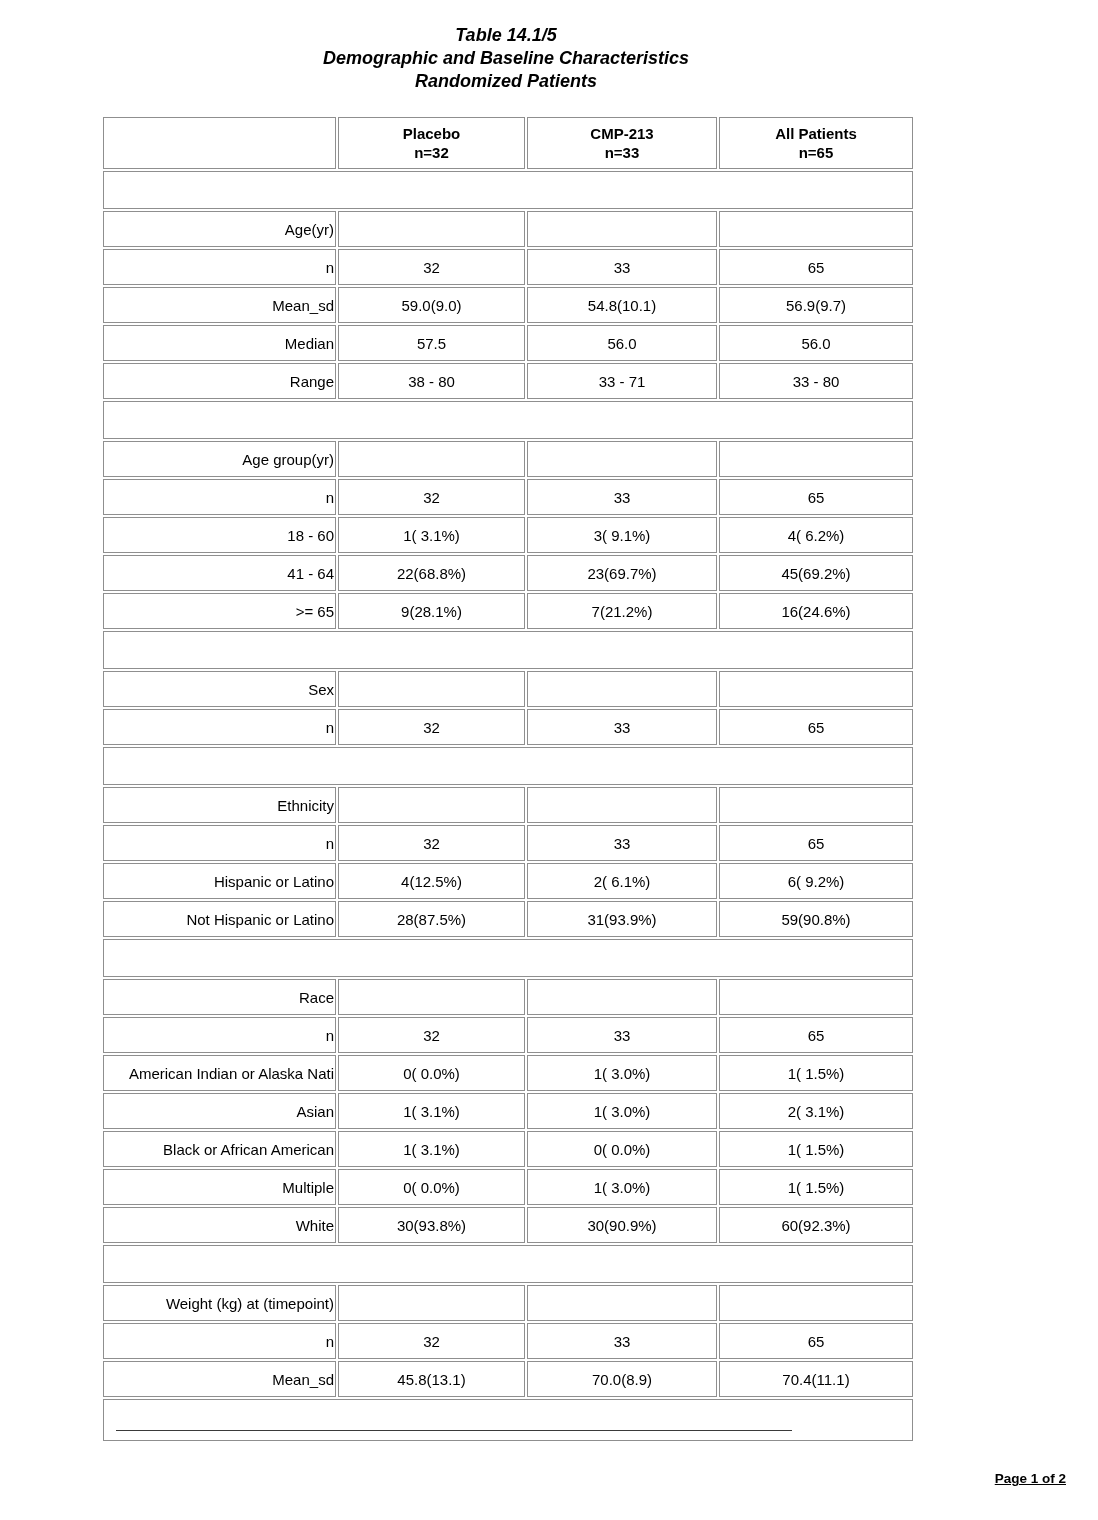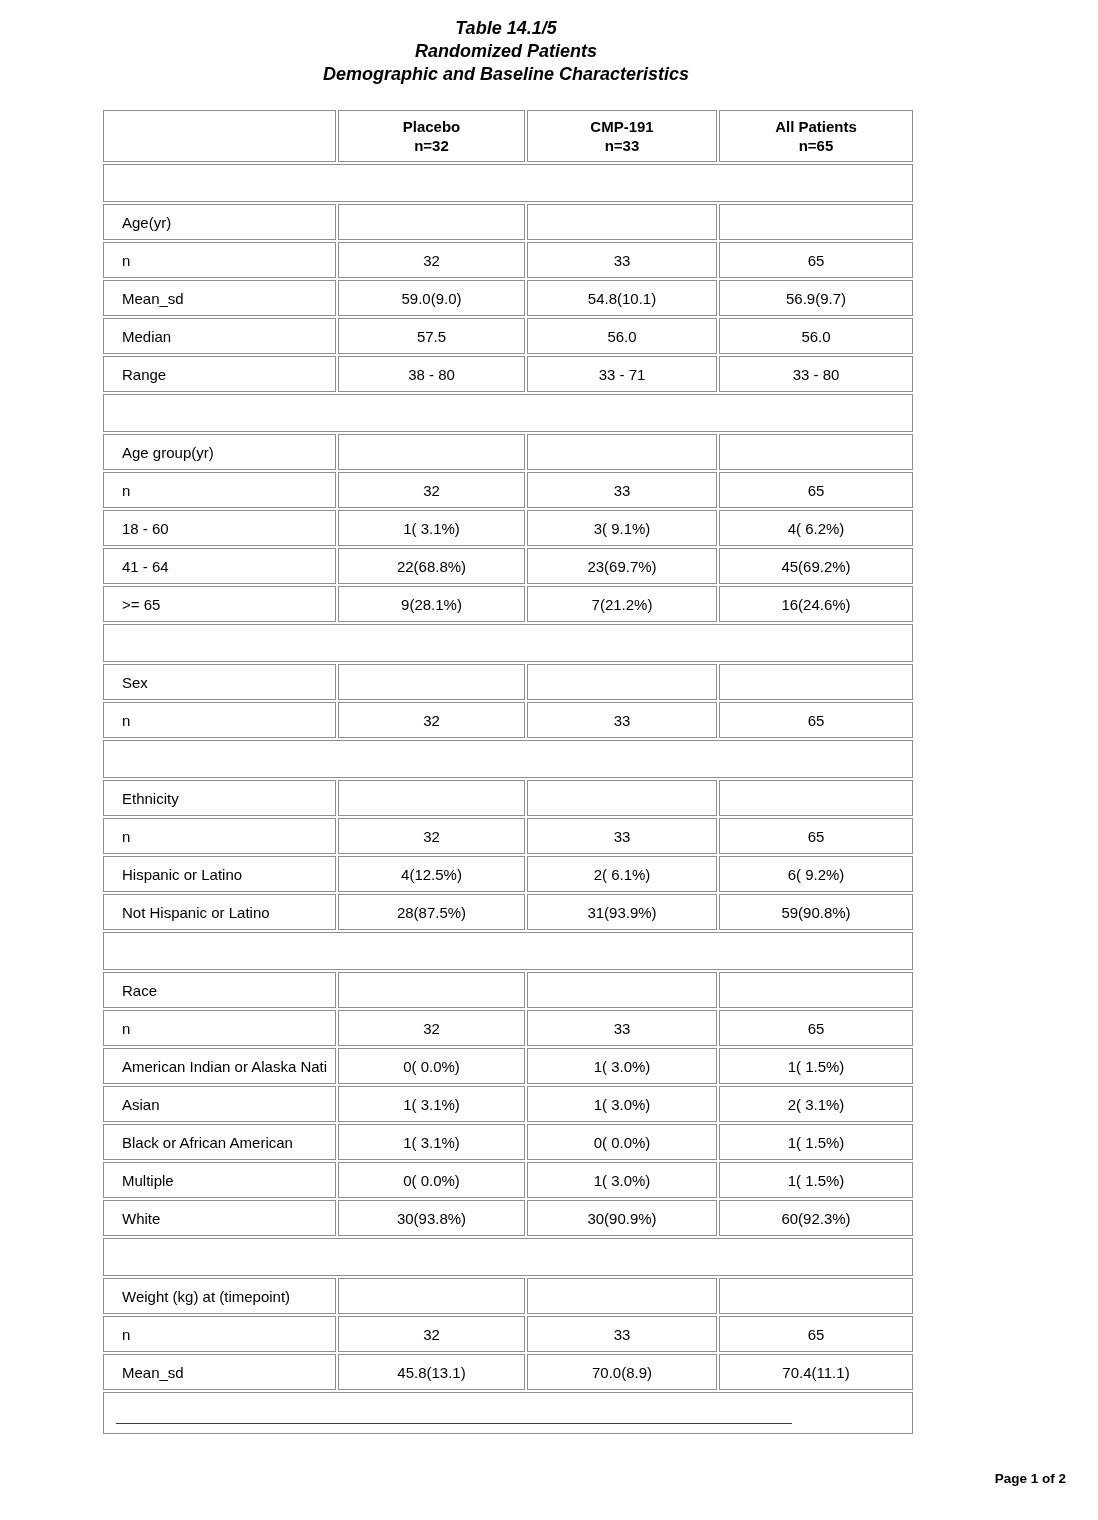--- a/index.html
+++ b/index.html
@@ -11,21 +11,21 @@
   html,body{margin:0;padding:0;}
   body{
     width:1098px;height:1520px;
     background:#ffffff;
     color:var(--text-color);
     font-family:"Liberation Sans", sans-serif;
     position:relative;
     overflow:hidden;
   }
   .title-block{
-    padding-top:17px;
+    padding-top:24px;
     margin-left:103px;
     width:806px;
     text-align:center;
     font-weight:bold;
     font-style:italic;
     font-size:18px;
     line-height:23px;
   }
   table.demo{
     border-collapse:separate;
@@ -46,21 +46,21 @@
     height:52px;
     text-align:center;
     vertical-align:middle;
     font-weight:bold;
     line-height:19px;
   }
   td.lab{
     height:20px;
     padding-left:18px;
     vertical-align:middle;
-    text-align:left;
+    text-align:right;
   }
   td.val{
     height:36px;
     text-align:center;
     vertical-align:middle;
     padding:0;
   }
   td.spacer{
     height:38px;
   }
@@ -73,47 +73,48 @@
     width:676px;
     border-bottom:1px solid var(--footline-color);
     height:0;
   }
   .pagenum{
     position:absolute;
     top:1471px;
     right:32px;
     font-size:13.5px;
     font-weight:bold;
+    text-decoration:underline;
   }
 </style>
 </head>
 <body>
 
 <div class="title-block">
   <div>Table 14.1/5</div>
+  <div>Demographic and Baseline Characteristics</div>
   <div>Randomized Patients</div>
-  <div>Demographic and Baseline Characteristics</div>
 </div>
 
 <table class="demo">
   <colgroup>
     <col style="width:233px">
     <col style="width:187px">
     <col style="width:190px">
     <col style="width:194px">
   </colgroup>
   <tbody id="table-body">
       <tr>
         <td class="hcell"></td>
         <td class="hcell">
           <div>Placebo</div>
           <div>n=32</div>
         </td>
         <td class="hcell">
-          <div>CMP-191</div>
+          <div>CMP-213</div>
           <div>n=33</div>
         </td>
         <td class="hcell">
           <div>All Patients</div>
           <div>n=65</div>
         </td>
       </tr>
       <tr>
         <td class="spacer" colspan="4"></td>
       </tr>

